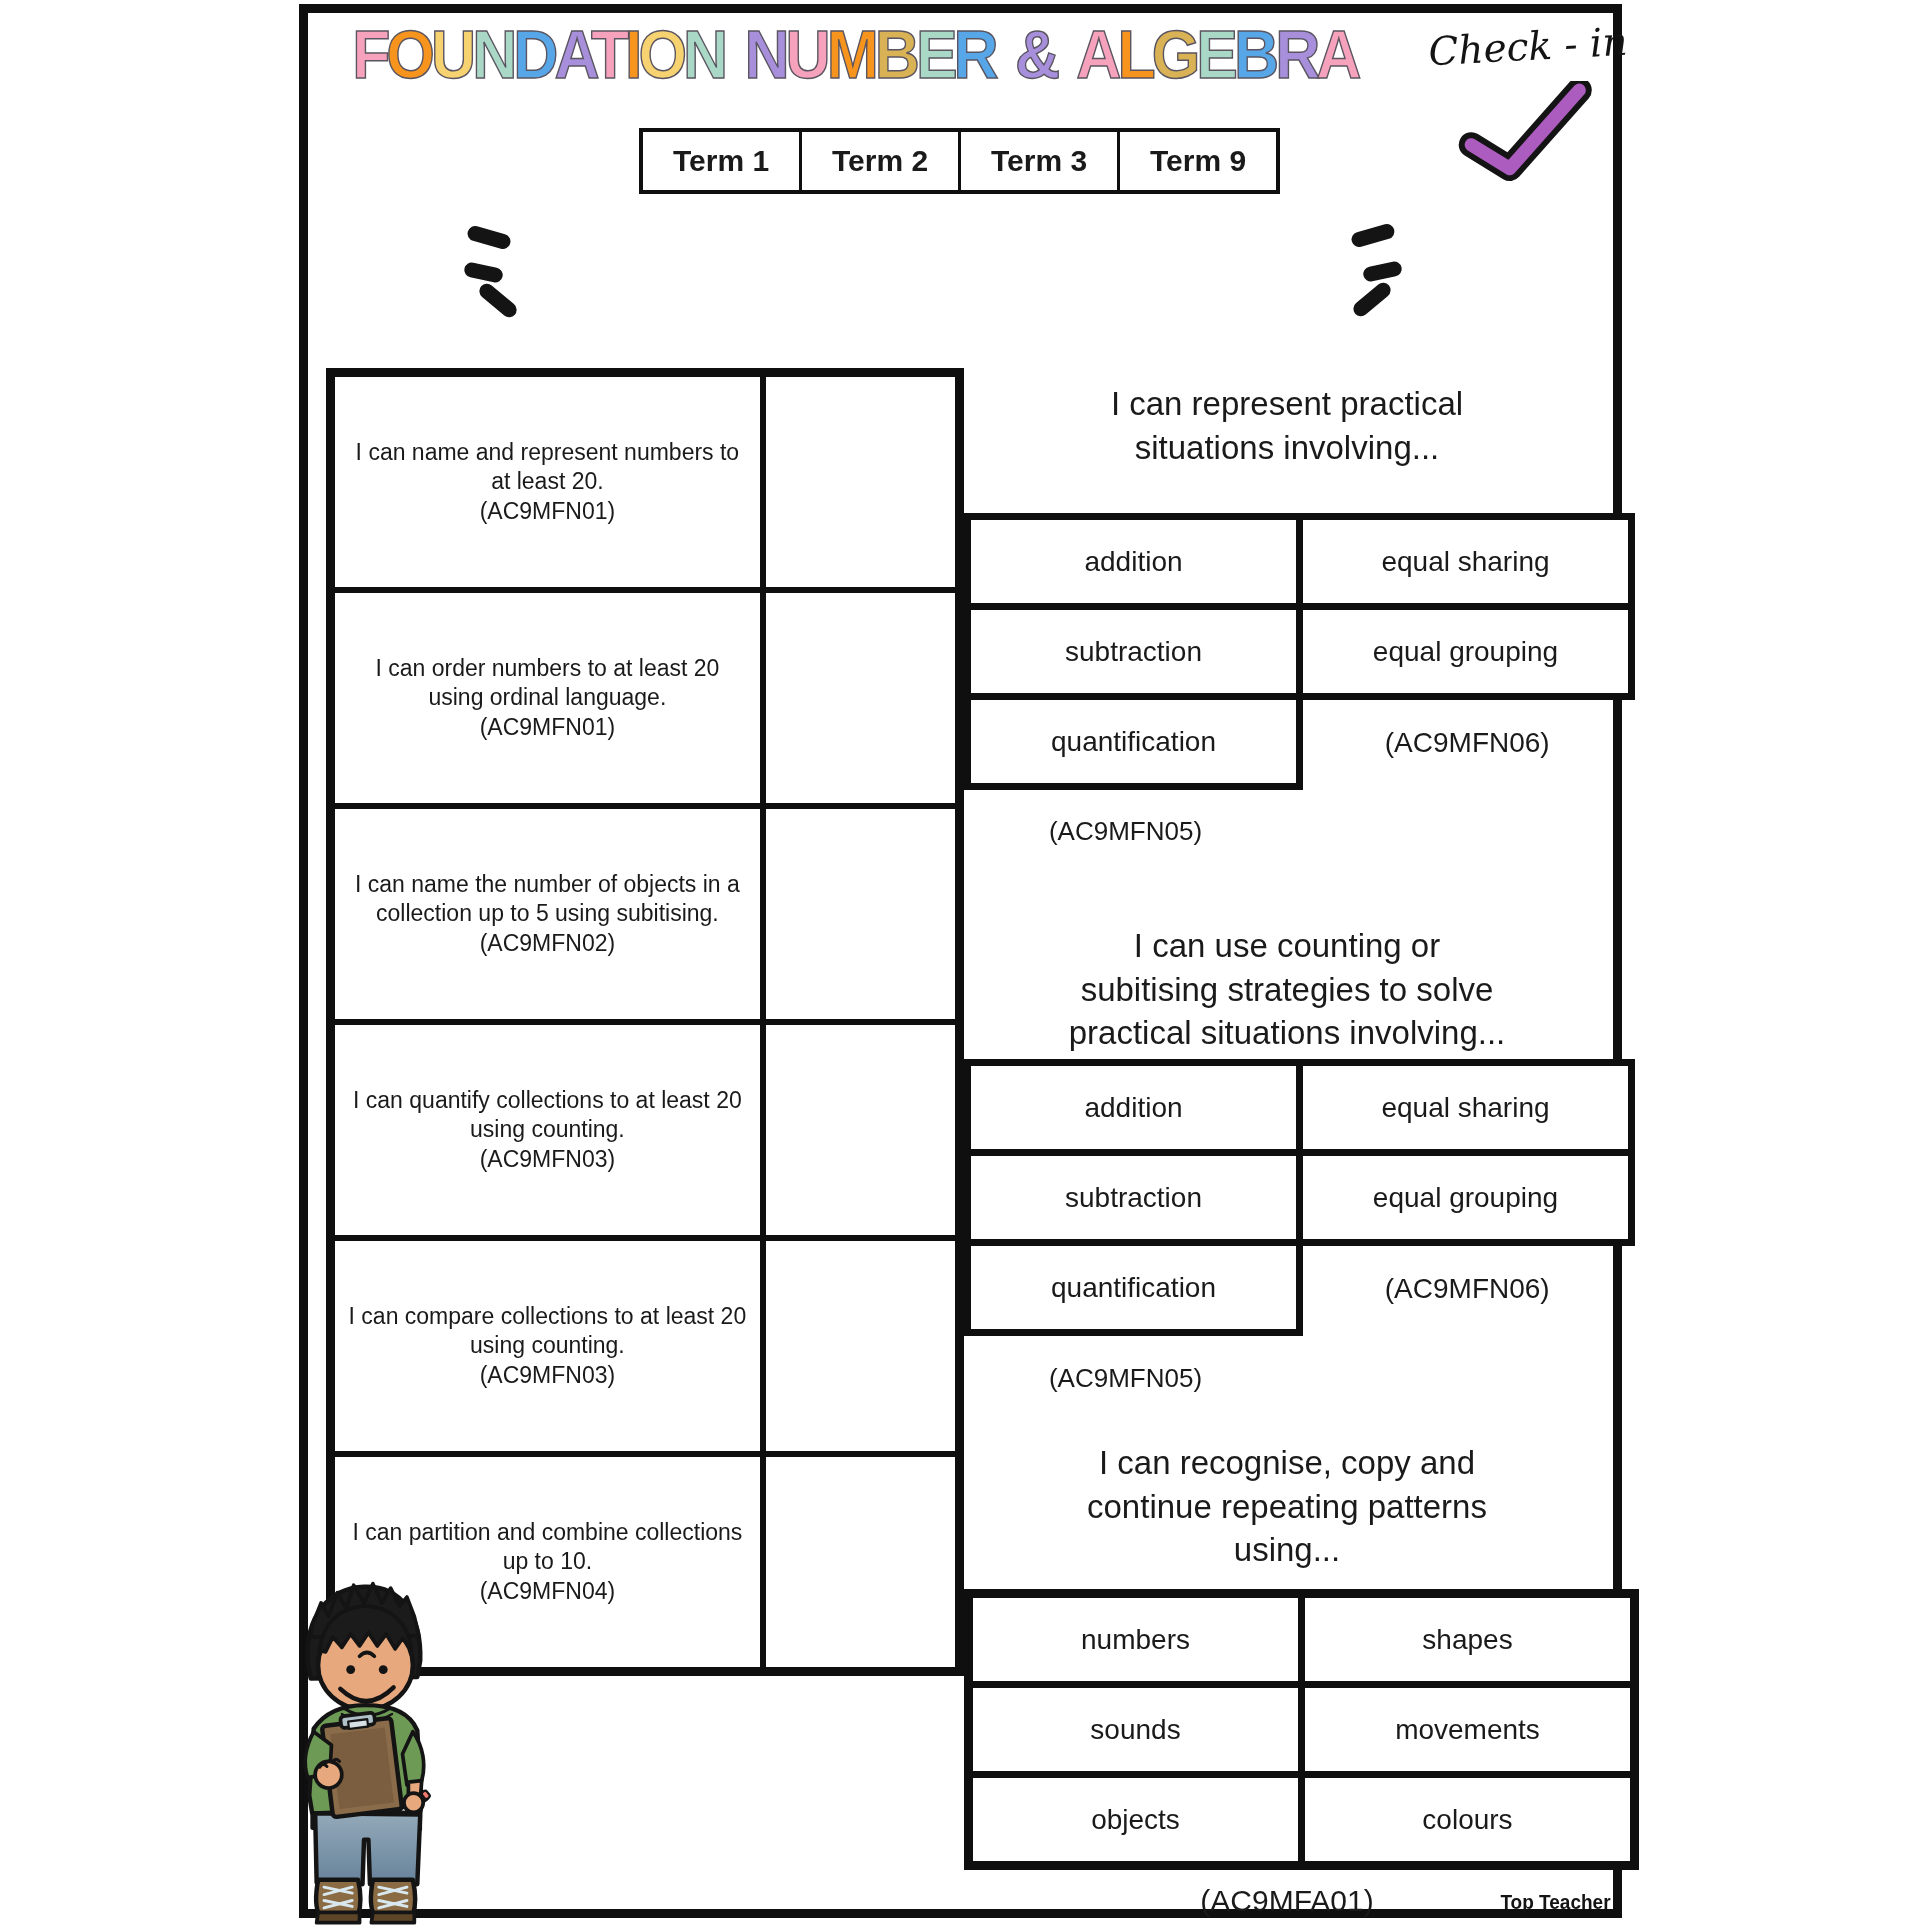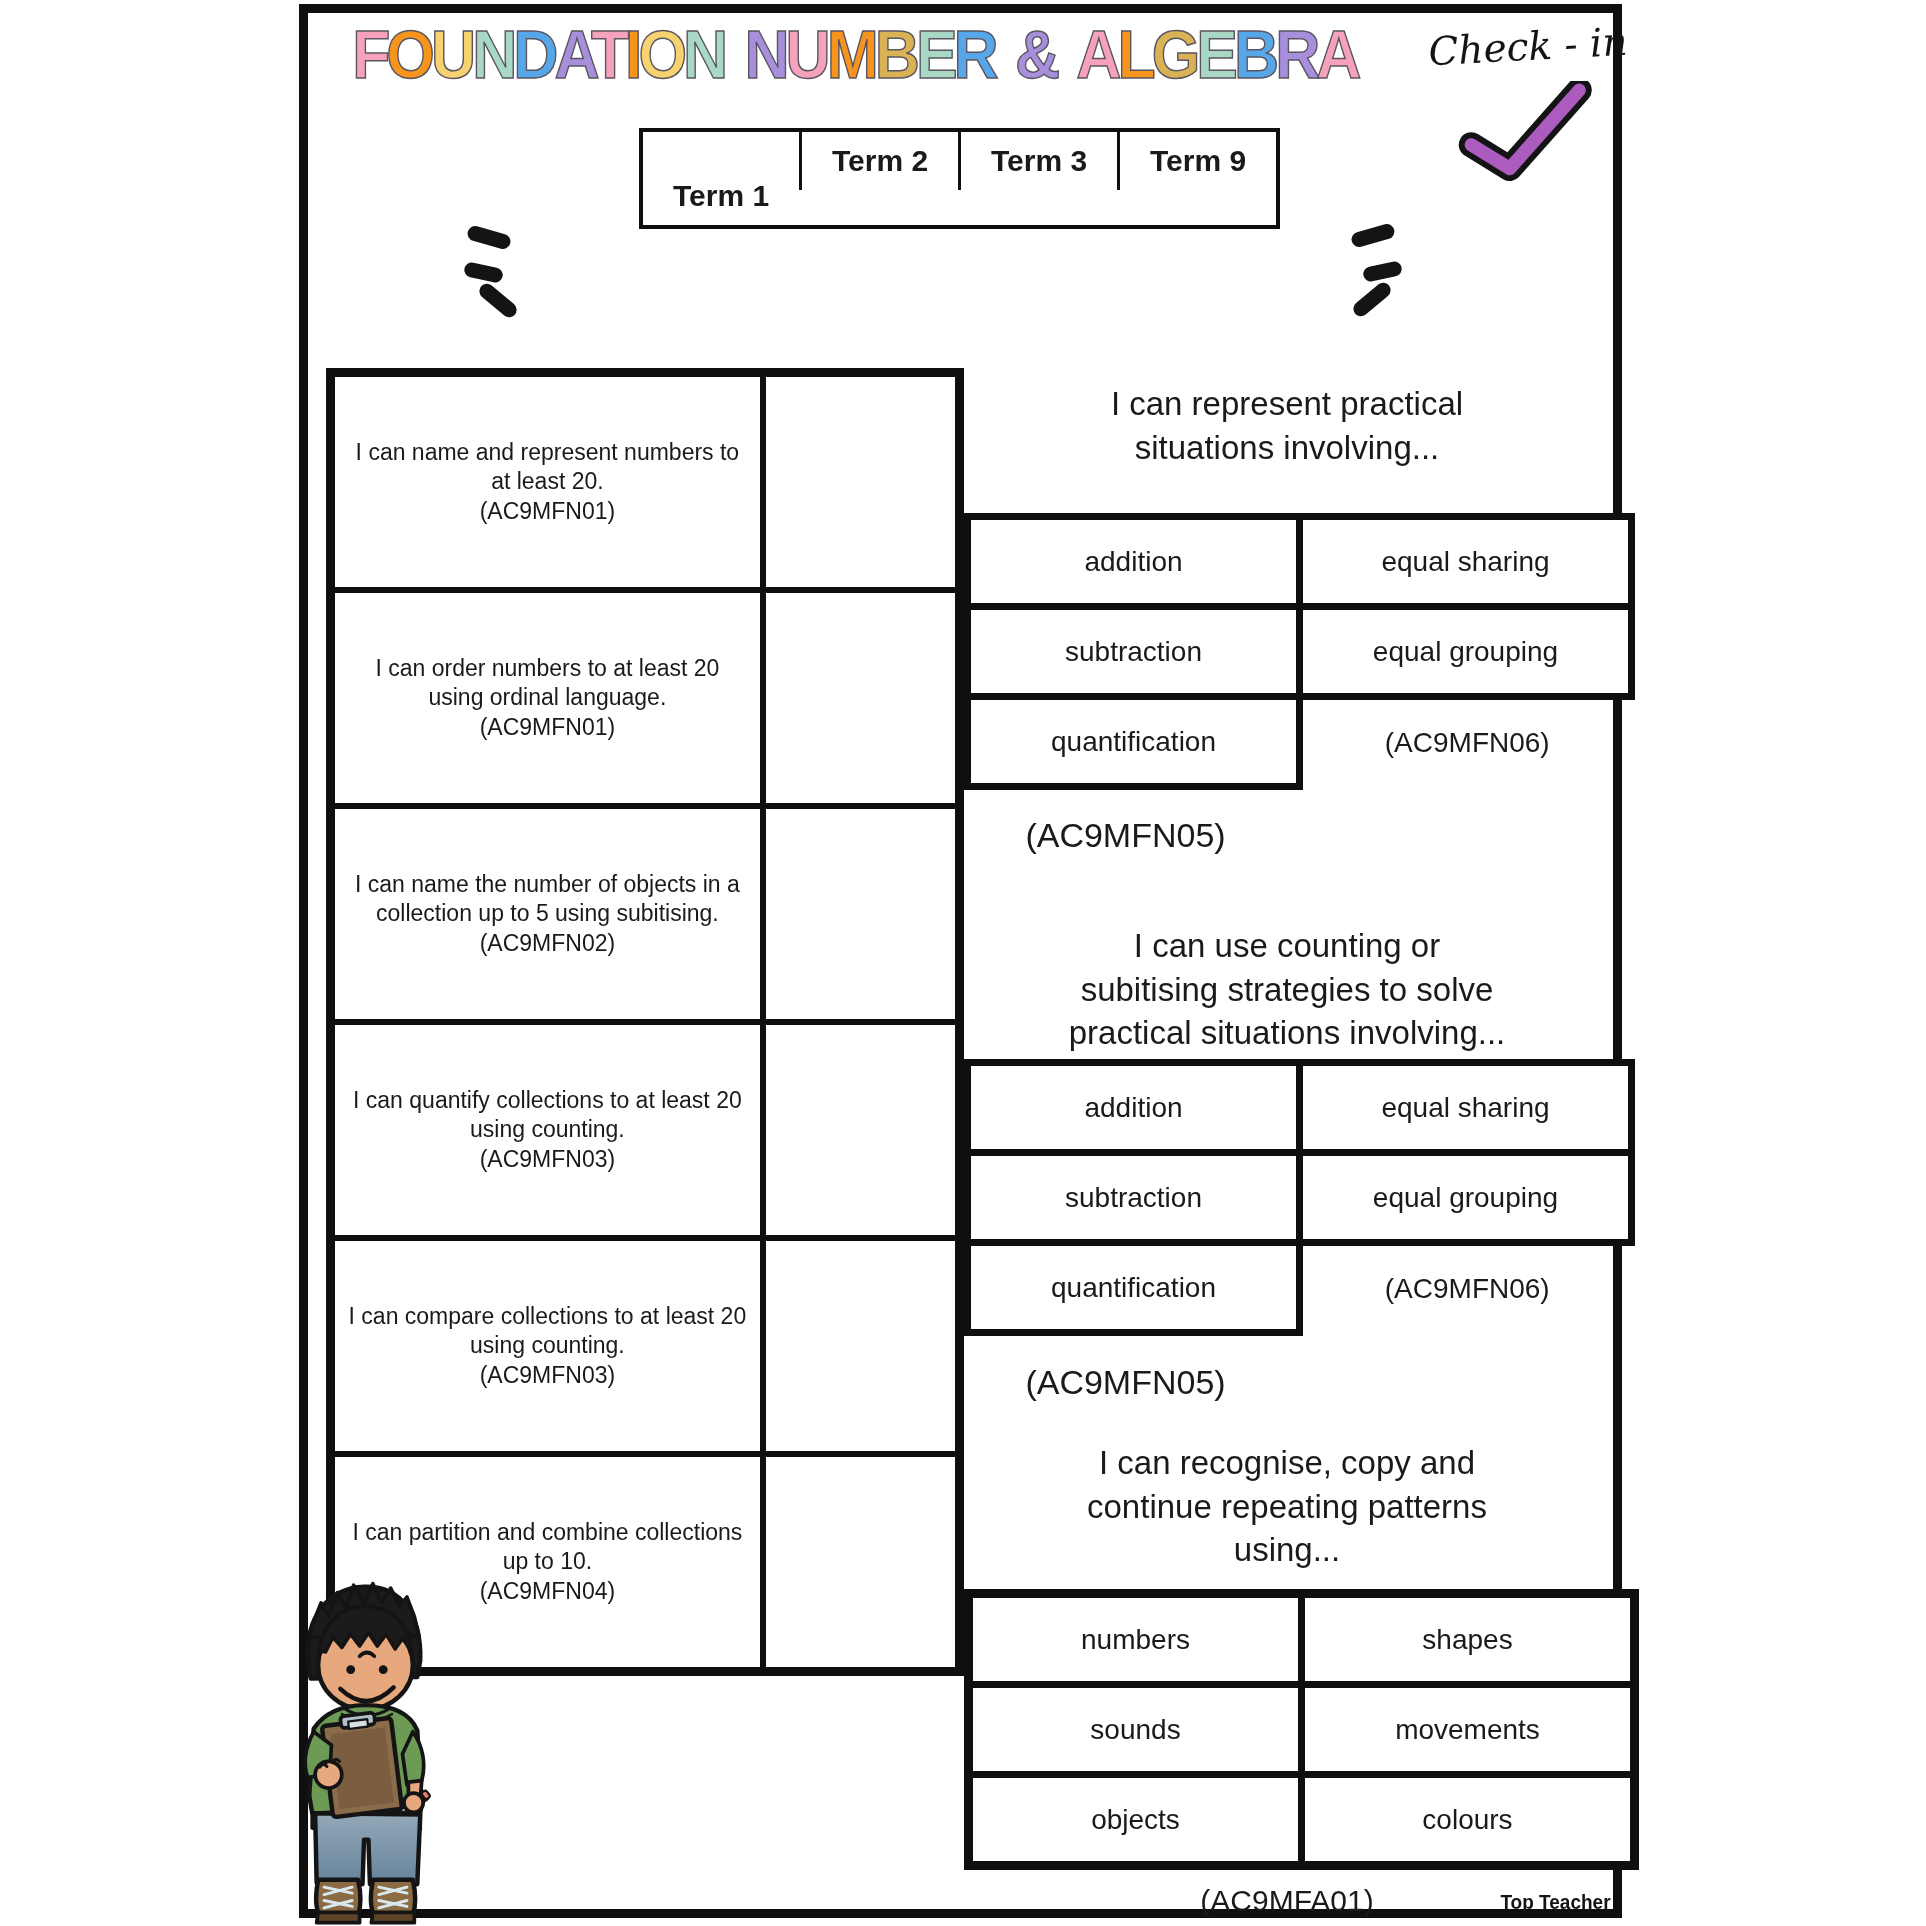--- a/index.html
+++ b/index.html
@@ -13,38 +13,38 @@
          letter-spacing:-4.4px;transform:scaleX(.92);transform-origin:center;
          -webkit-text-stroke:1.5px #5a5560;white-space:nowrap;}
   .title .sp{display:inline-block;width:22px;}
   .checkin{position:absolute;left:1428px;top:13.3px;width:200px;height:67px;
            font-family:"DejaVu Serif", serif;font-style:italic;font-size:39px;
            line-height:67px;text-align:center;transform:rotate(-3deg);color:#141414;}
   
   .term-row{position:absolute;left:639px;top:128px;display:flex;border:4.4px solid #0f0f0f;}
   .term-cell{width:156px;height:58px;border-left:3.7px solid #0f0f0f;
              font-size:30px;font-weight:700;text-align:center;line-height:58px;background:#fff;}
-  .term-cell:first-child{border-left:none;margin-top:35px;}
+  .term-cell:first-child{border-left:none;}
   
   .dash{position:absolute;height:15px;background:#141414;border-radius:9px;}
   
   table.stmt-table{position:absolute;left:326px;top:368px;border-collapse:collapse;
                    table-layout:fixed;border:9.6px solid #0f0f0f;background:#fff;}
   table.stmt-table td{border:6.7px solid #0f0f0f;vertical-align:middle;}
   td.stmt{width:404px;height:204px;text-align:center;font-size:23px;line-height:1.27;
           padding:3px 10.4px;}
   td.mark{width:187px;}
   
   .heading{position:absolute;width:652px;text-align:center;font-size:33px;line-height:1.32;}
   table.opt-grid{position:absolute;border-collapse:collapse;table-layout:fixed;background:transparent;}
   table.opt-grid td{width:323px;height:81px;text-align:center;vertical-align:middle;font-size:28px;}
   td.opt{border:7.4px solid #0f0f0f;background:#fff;}
   td.code-cell{border:none;font-size:30px;}
   table.grid3{border:9.6px solid #0f0f0f;}
-  .below-code{position:absolute;width:323px;text-align:center;font-size:34px;}
+  .below-code{position:absolute;width:323px;text-align:center;font-size:26px;}
   .code3{position:absolute;width:646px;text-align:center;font-size:30px;}
   .logo{position:absolute;left:1437px;top:1891px;width:178px;text-align:right;
         font-size:20px;font-weight:700;transform:scaleX(.95);color:#141414;}
   .boy{position:absolute;left:290px;top:1573px;}
   svg{display:block;}
 </style>
 </head>
 <body>
 
 <div class="canvas">

